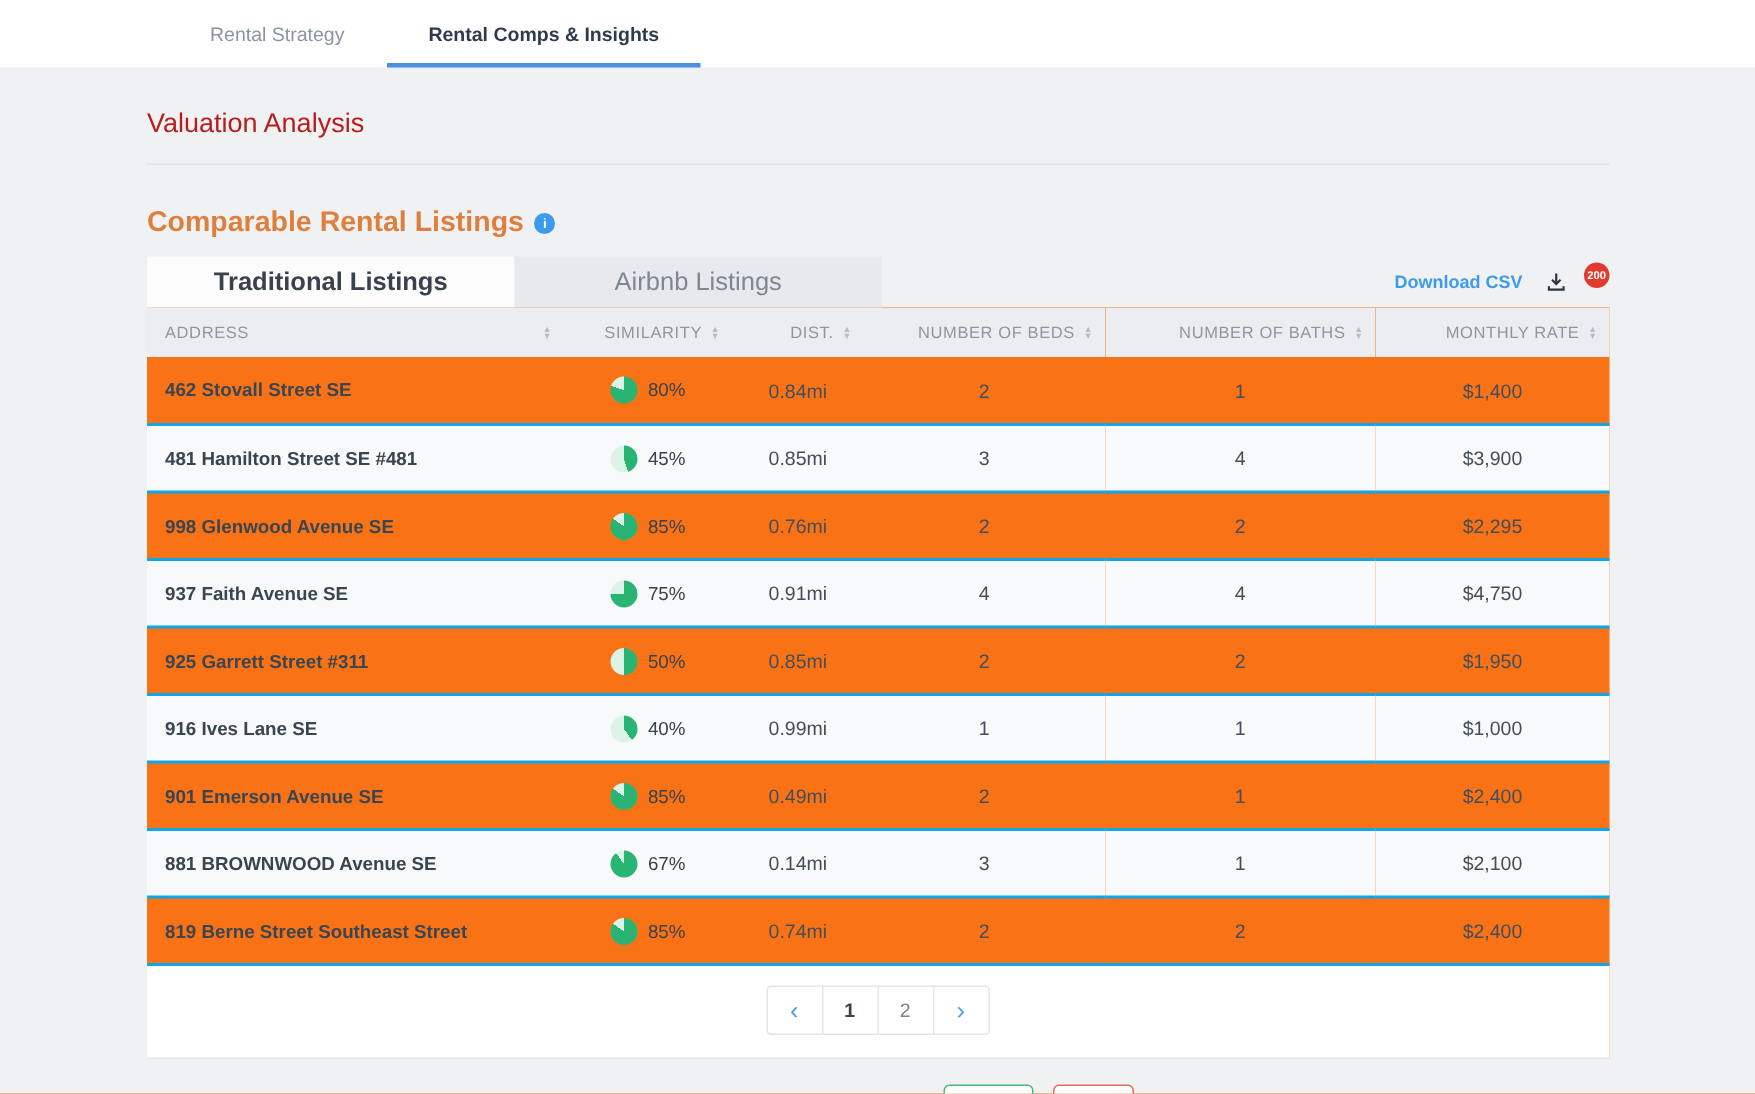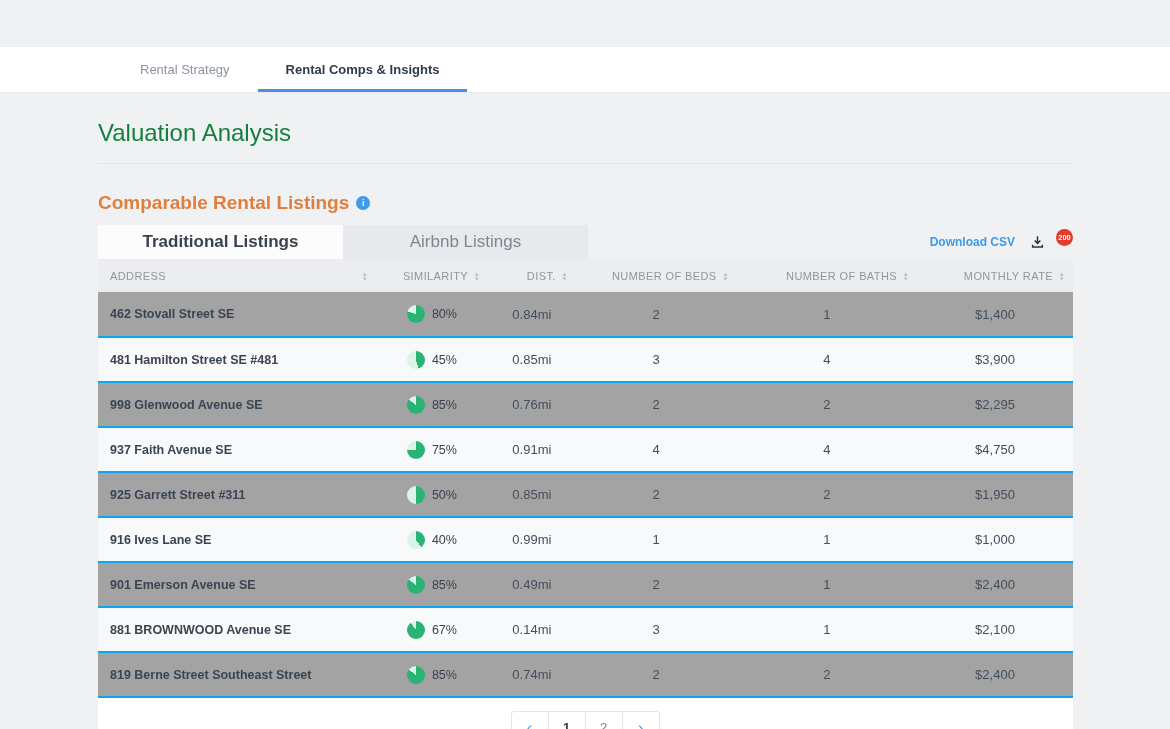--- a/index.html
+++ b/index.html
@@ -9,35 +9,34 @@
     background:#f0f1f3;
     font-family:"Liberation Sans", sans-serif;
     color:#434e5a;
   }
   
   .topbar {
     background:#ffffff; height:46px;
     display:flex; align-items:stretch;
     padding-left:112px;
     border-bottom:1px solid #ebecef;
-    margin-top:47px;
   }
   .top-tab {
     position:relative; display:flex; align-items:center;
     padding:0 28px; font-size:13px; color:#8b95a0; cursor:pointer;
   }
   .top-tab.active { color:#2e3b4e; font-weight:bold; }
   .top-tab.active::after {
     content:""; position:absolute; left:0; right:0; bottom:0;
     height:3px; background:#4a90e2;
   }
   
   .content { padding:26px 0 0 98px; width:1073px; }
   .title-wrap { border-bottom:1px solid #e2e4e8; padding-bottom:16px; margin-bottom:28px; width:975px; }
-  .page-title { margin:0; font-size:24px; font-weight:400; color:#15803d; }
+  .page-title { margin:0; font-size:18px; font-weight:400; color:#b91c1c; }
 
   .section-head { display:flex; align-items:center; gap:7px; margin-bottom:11px; }
   .section-title { font-size:19px; font-weight:bold; color:#df7f3e; }
   .info-icon {
     width:14px; height:14px; border-radius:50%;
     background:#3d9be9; color:#fff; font-size:9px; font-weight:bold;
     display:flex; align-items:center; justify-content:center;
     font-style:normal; cursor:pointer;
   }
 
@@ -52,21 +51,21 @@
   .download { display:flex; align-items:center; gap:16px; color:#3d9be9;
     font-size:12px; font-weight:bold; cursor:pointer; }
   .badge {
     min-width:17px; height:17px; padding:0 2px; border-radius:50%;
     background:#e23b2e; color:#fff; font-size:7.5px; font-weight:bold;
     display:flex; align-items:center; justify-content:center;
     margin:-10px 0 0 -4px;
   }
 
   
-  .card { width:975px; background:#a3a3a3; }
+  .card { width:975px; background:#f97316; }
   table { width:100%; border-collapse:collapse; }
   thead th {
     background:#ebedf0; height:33px; position:relative;
     font-size:11px; font-weight:500; letter-spacing:.4px; color:#8d97a1;
     text-align:right; padding:0 20px 0 8px; white-space:nowrap;
   }
   thead th.th-addr { text-align:left; padding-left:12px; }
   .sort {
     position:absolute; right:9px; top:50%; transform:translateY(-50%);
     display:flex; flex-direction:column; align-items:center;

